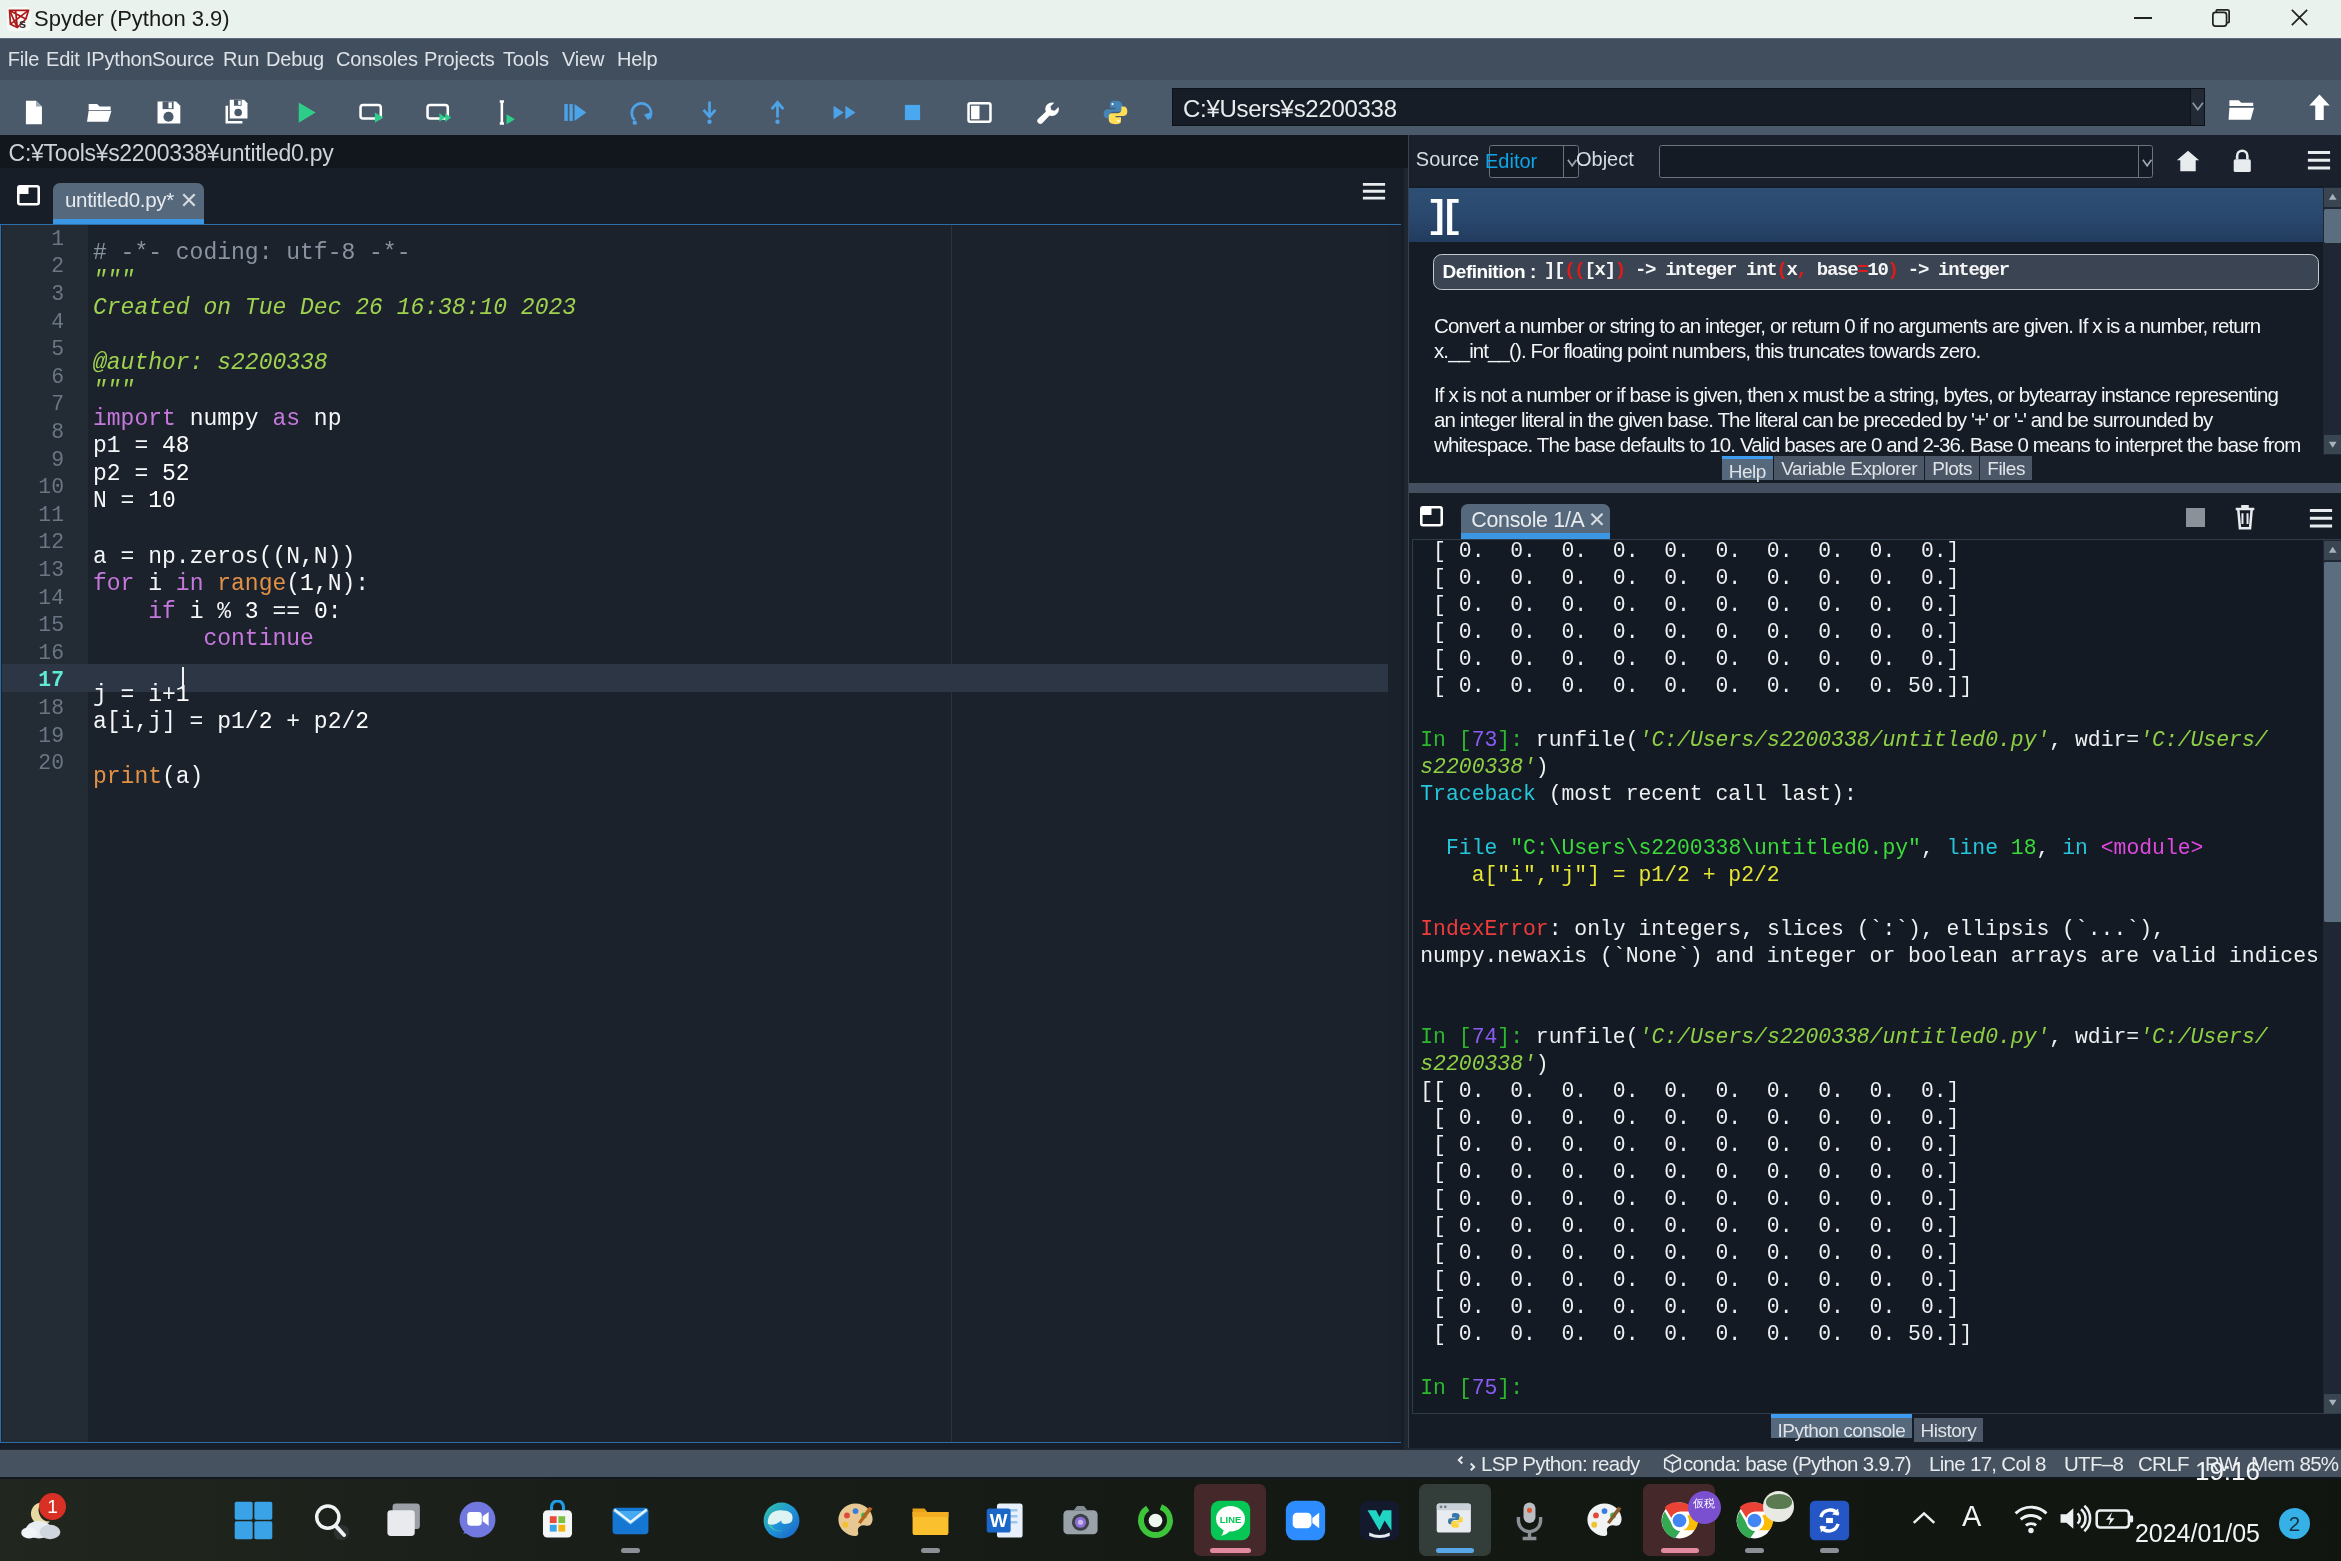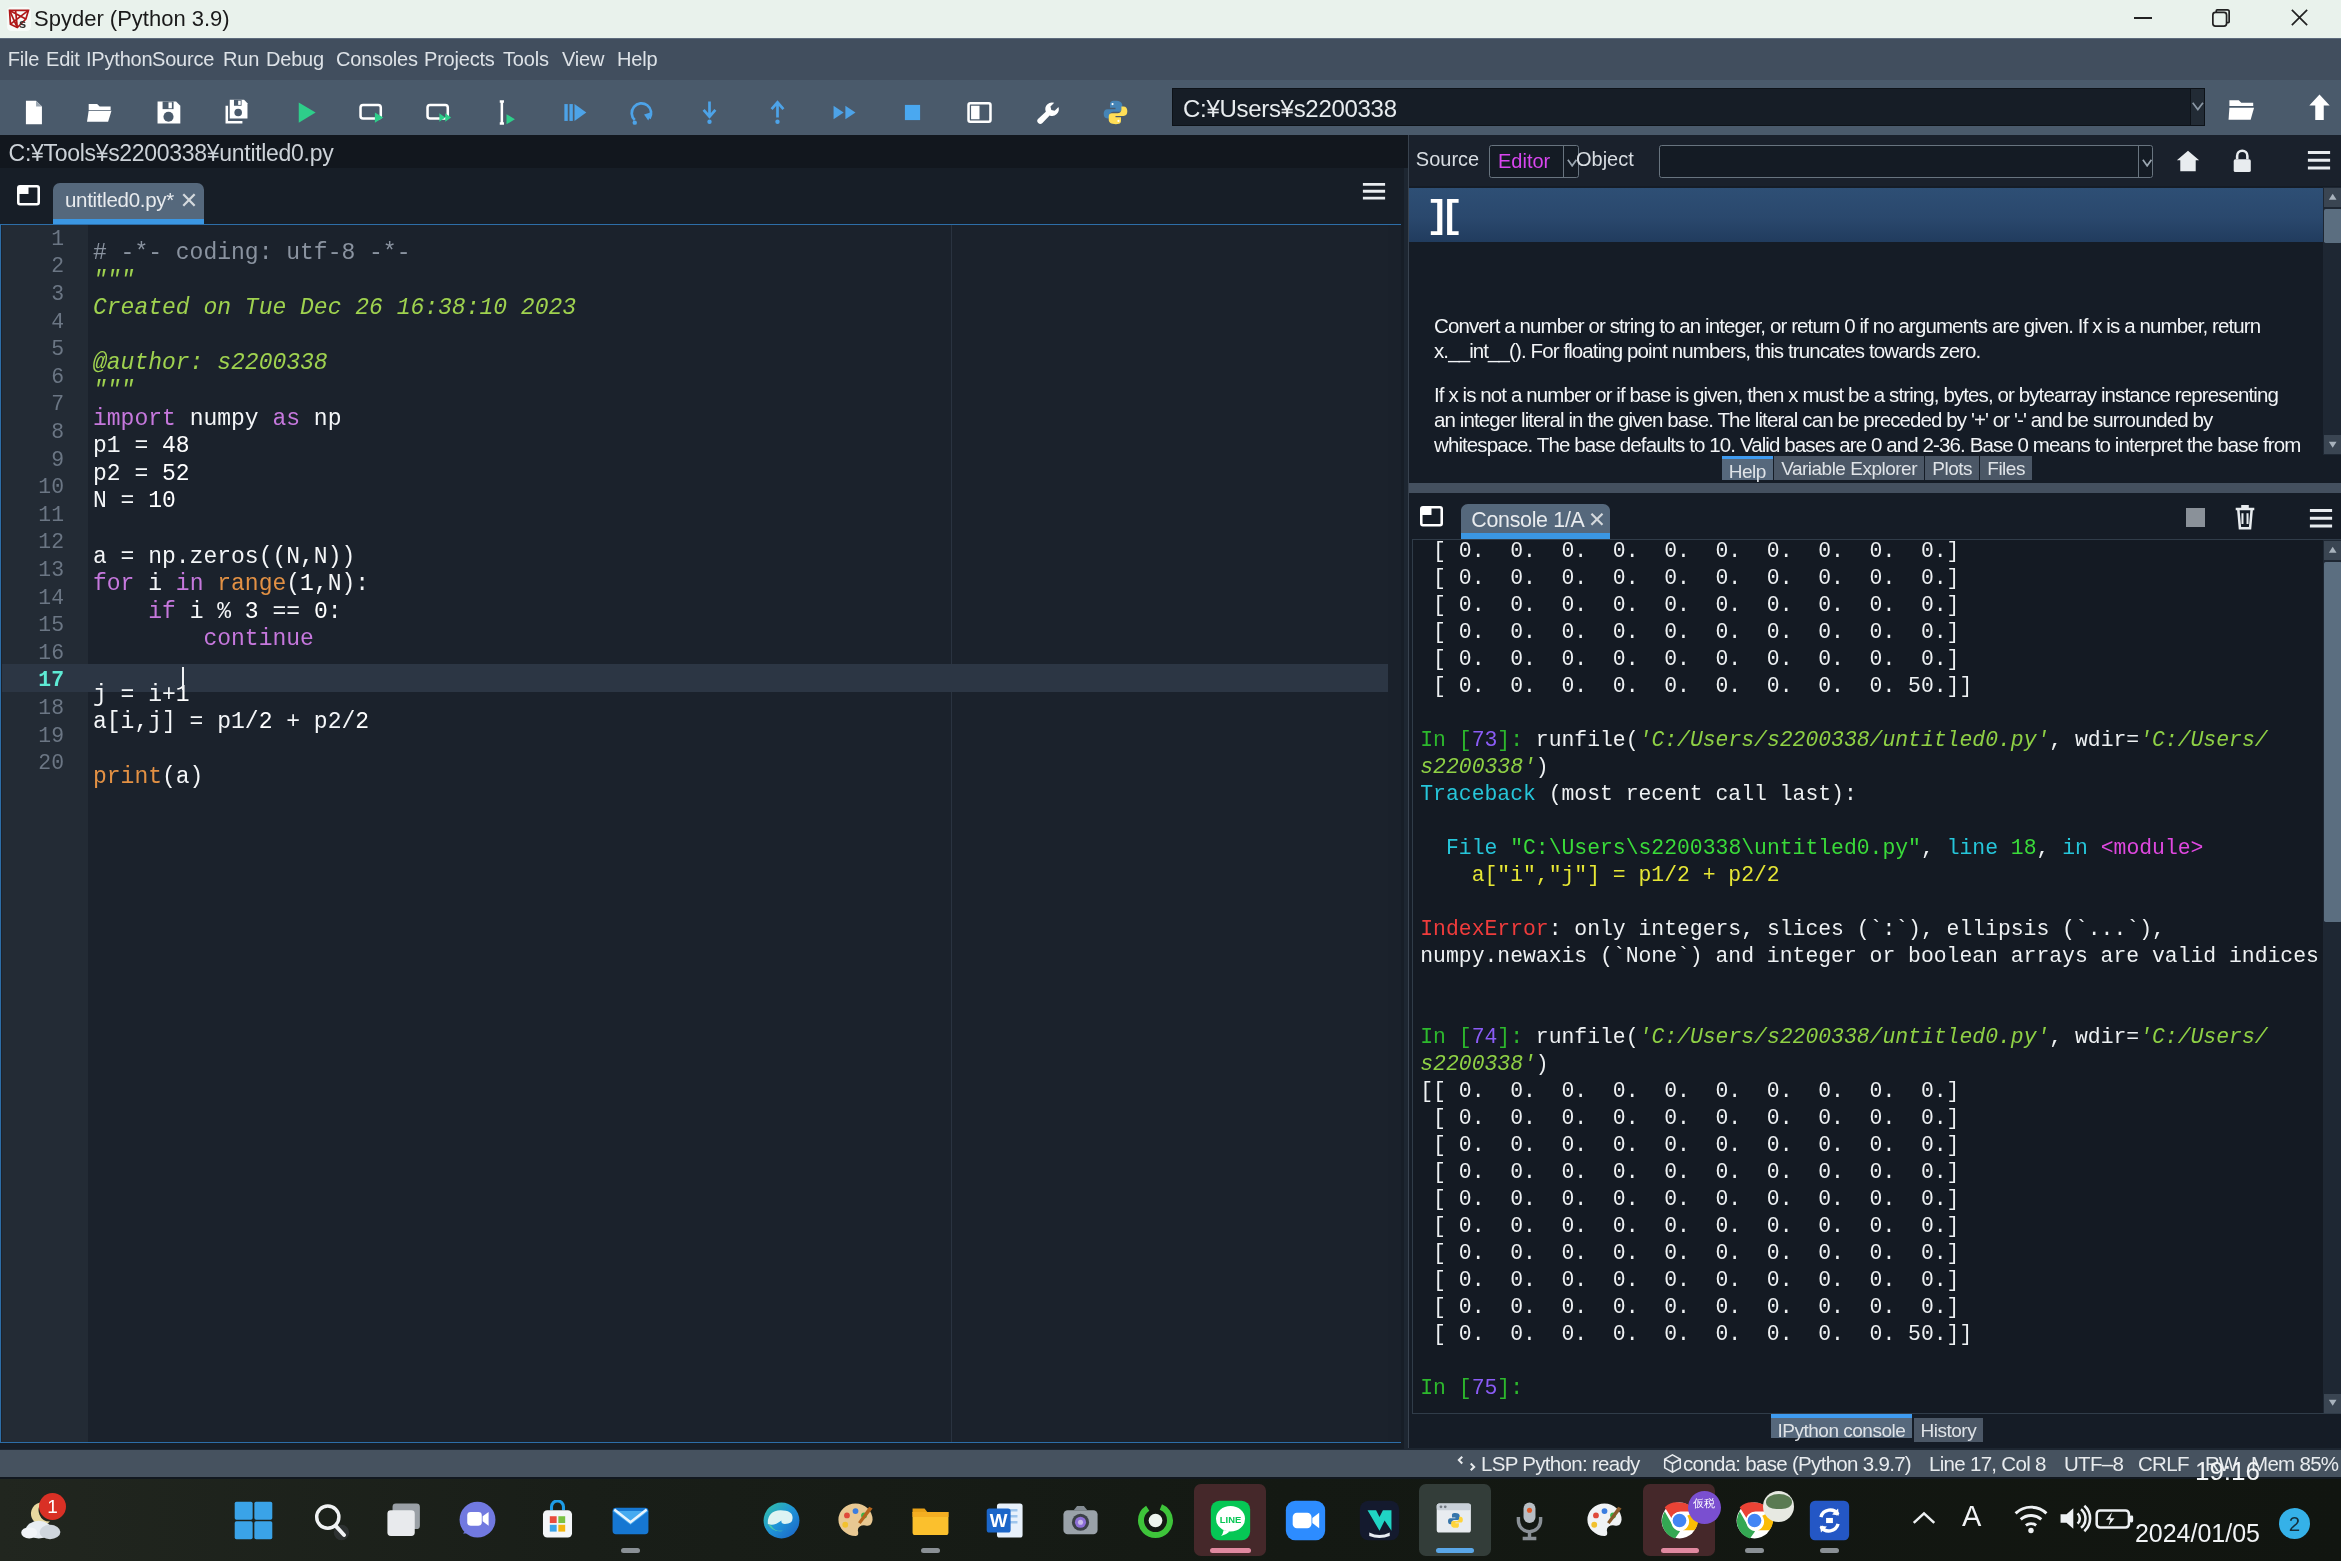--- a/index.html
+++ b/index.html
@@ -247,21 +247,21 @@
 
 <span class="bi">print</span>(a)</div>
   <div id="cursor" class="a"></div>
   <div id="edscroll" class="a"></div>
  </div>
 </div>
 <div id="rightpane" class="a">
  <div id="helpbar" class="a">
   <span class="lb" style="left:6.8px">Source</span>
   <div class="inbox" style="left:80px;top:10.3px;width:90px;height:33px"></div>
-  <span class="a" style="left:89px;top:14.6px;font-size:20px;color:#d946ef">Editor</span>
+  <span class="a" style="left:76px;top:14.6px;font-size:20px;color:#0ea5e9">Editor</span>
   <div class="a" style="left:154px;top:11px;width:0.9px;height:31px;background:#68747f"></div>
   <svg class="a" style="left:158px;top:24px" width="10.3" height="7.7" viewBox="0 0 12 9">
         <path d="M1 1 L6 8 L11 1" stroke="#9aa6b0" stroke-width="2" fill="none"></path>
       </svg>
   <span class="lb" style="left:167px">Object</span>
   <div class="inbox" style="left:250px;top:10.3px;width:494px;height:33px"></div>
   <div class="a" style="left:729px;top:11px;width:0.9px;height:31px;background:#68747f"></div>
   <svg class="a" style="left:733px;top:24px" width="10.3" height="7.7" viewBox="0 0 12 9">
         <path d="M1 1 L6 8 L11 1" stroke="#9aa6b0" stroke-width="2" fill="none"></path>
       </svg>
@@ -271,20 +271,24 @@
   <svg class="a" style="left:823px;top:13px" width="20.5" height="26" viewBox="0 0 24 30">
         <rect x="2" y="13" width="20" height="15" rx="2" fill="#e8ecef"></rect>
         <path d="M6 13 v-4 a6 6 0 0 1 12 0 v4" fill="none" stroke="#e8ecef" stroke-width="3"></path>
       </svg>
   <svg class="a" style="left:897px;top:15.4px" width="26" height="20.5" viewBox="0 0 30 24">
         <path d="M2 3 h26 M2 12 h26 M2 21 h26" stroke="#e8ecef" stroke-width="3.4"></path>
       </svg>
  </div>
  <div id="band" class="a">
       <span class="b">][</span>
+    </div>
+ <div id="defbox" class="a">
+      <span class="d1">Definition :</span>
+      <span class="d2">][<span class="rd">((</span>[x]<span class="rd">)</span> -&gt; integer int<span class="rd">(</span>x<span class="rd">,</span> base<span class="rd">=</span>10<span class="rd">)</span> -&gt; integer</span>
     </div>
  <div id="helptxt" class="a">Convert a number or string to an integer, or return 0 if no arguments are given. If x is a number, return<br>x.__int__(). For floating point numbers, this truncates towards zero.<p>If x is not a number or if base is given, then x must be a string, bytes, or bytearray instance representing<br>an integer literal in the given base. The literal can be preceded by '+' or '-' and be surrounded by<br>whitespace. The base defaults to 10. Valid bases are 0 and 2-36. Base 0 means to interpret the base from</p></div>
  <div class="a" style="left:914px;top:52px;width:19.7px;height:268px;background:#1e2733"></div>
  <div class="a" style="left:915px;top:53px;width:18px;height:19px;background:#3a4552"></div>
  <svg class="a" style="left:919px;top:58px" width="9.4" height="7.7" viewBox="0 0 11 9">
       <path d="M5.5 1 L10 8 L1 8 Z" fill="#a8b2bc"></path>
     </svg>
  <div class="a" style="left:915px;top:74px;width:18px;height:34px;background:#5b6e80;border-radius:1.7px"></div>
  <div class="a" style="left:915px;top:300px;width:18px;height:19px;background:#3a4552"></div>
  <svg class="a" style="left:919px;top:306px" width="9.4" height="7.7" viewBox="0 0 11 9">

